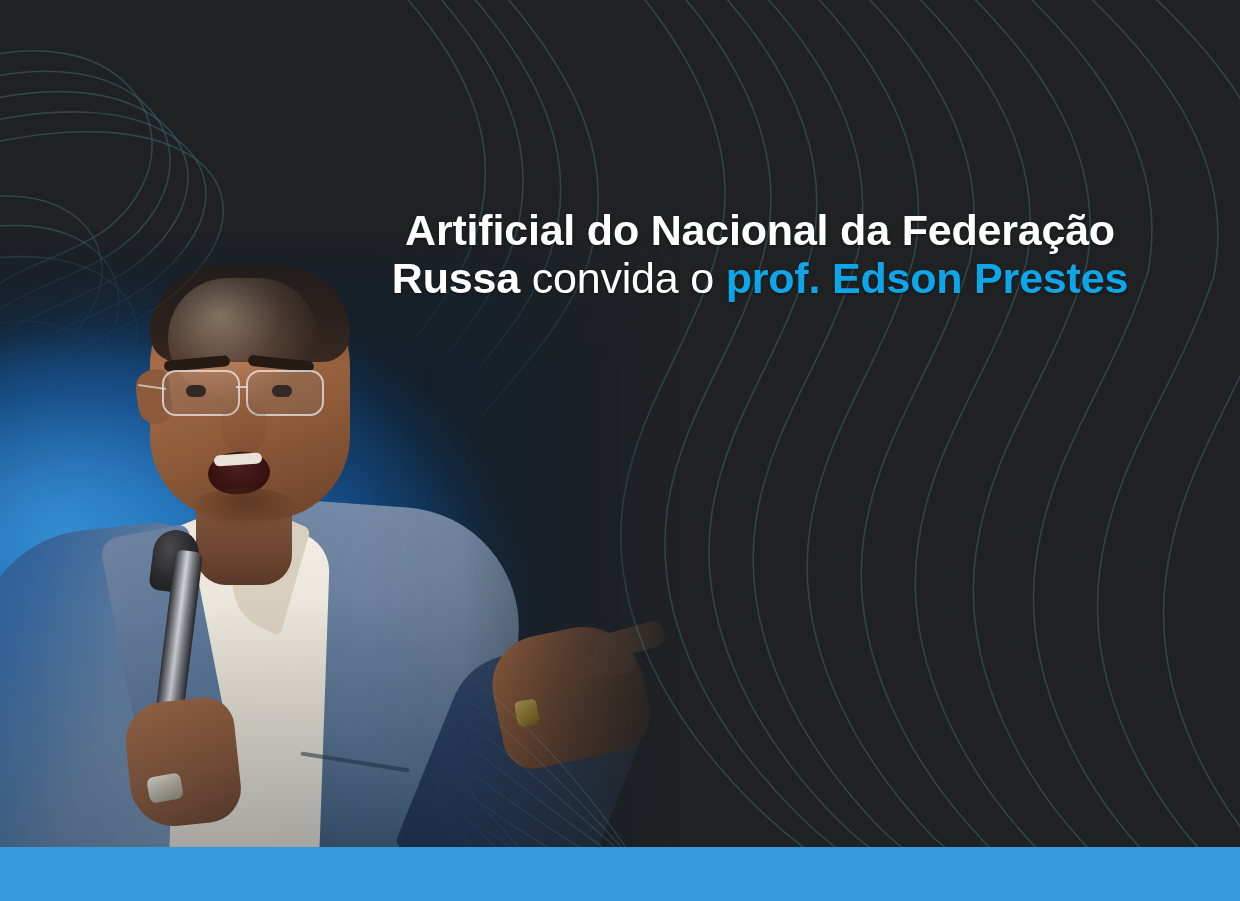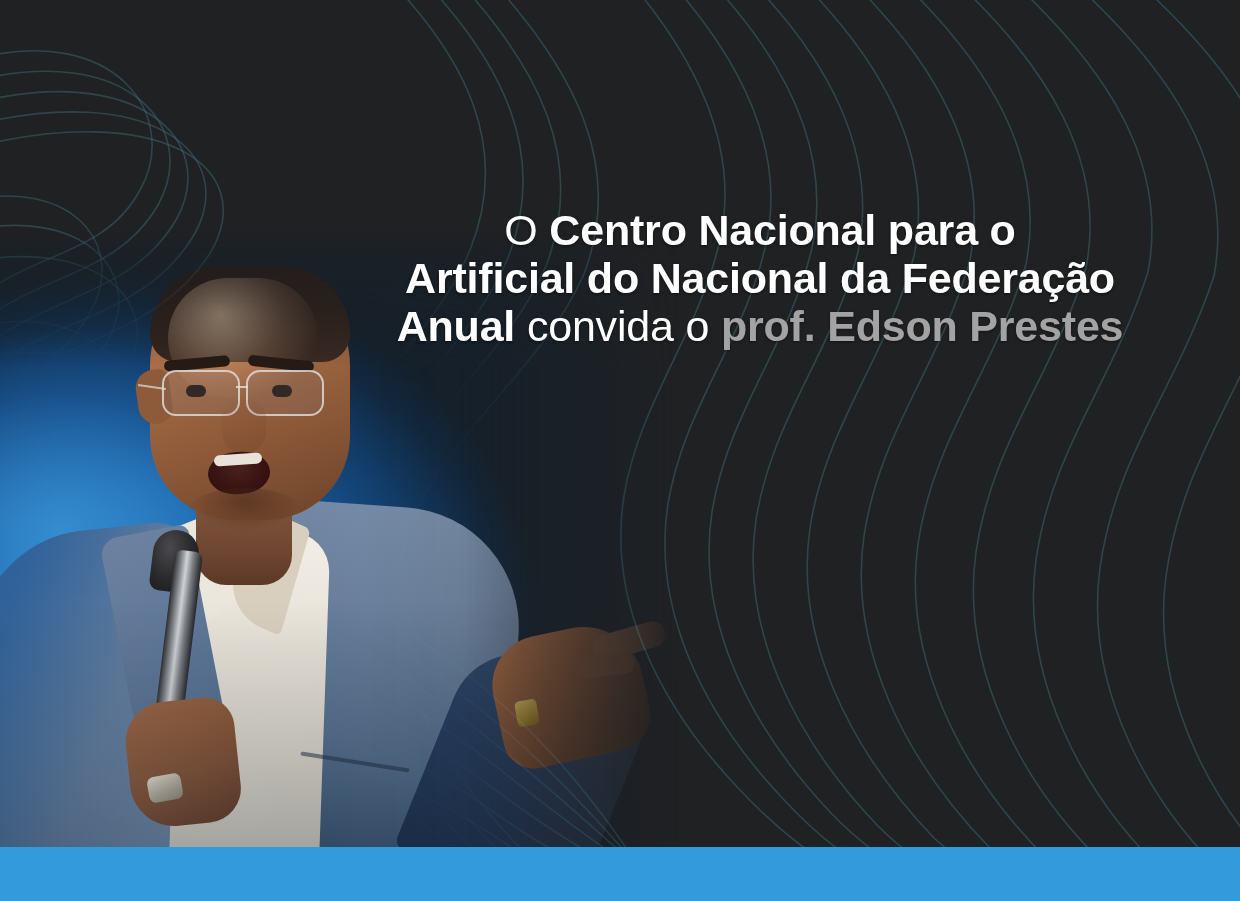--- a/index.html
+++ b/index.html
@@ -331,21 +331,21 @@
     text-align: center;
     color: #ffffff;
     font-size: 43px;
     line-height: 48px;
     letter-spacing: -0.2px;
     text-shadow: 0 1px 3px rgba(0,0,0,0.45);
   }
   .headline .ln { display: block; white-space: nowrap; }
   .w-light { font-weight: 400; }
   .w-bold  { font-weight: 700; }
-  .accent  { color: #a3a3a3; font-weight: 700; margin-top: 24px; }
+  .accent  { color: #0ea5e9; font-weight: 700; margin-top: 24px; }
 
   
   .bottom-bar {
     position: absolute;
     left: 0;
     bottom: 0;
     width: 1240px;
     height: 54px;
     background: #339bdb;
   }
@@ -439,20 +439,19 @@
       <div class="hand-open"></div>
       <div class="finger-1"></div>
       <div class="finger-2"></div>
       <div class="ring-2"></div>
 
     </div>
     <div class="photo-grain"></div>
   </div>
 
   <div class="headline">
-    <span class="ln"><span class="w-light">O </span><span class="w-bold">Centro Nacional para o</span></span>
     <span class="ln"><span class="w-bold">Artificial do Nacional da Federação</span></span>
-    <span class="ln"><span class="w-bold">Anual </span><span class="w-light">convida o </span><span class="accent">prof. Edson Prestes</span></span>
+    <span class="ln"><span class="w-bold">Russa </span><span class="w-light">convida o </span><span class="accent">prof. Edson Prestes</span></span>
   </div>
 
   <div class="bottom-bar"></div>
 
 </div>
 
 </body></html>

